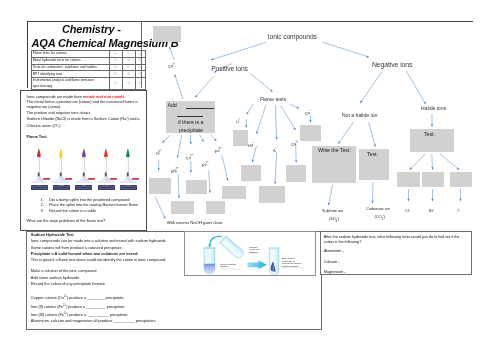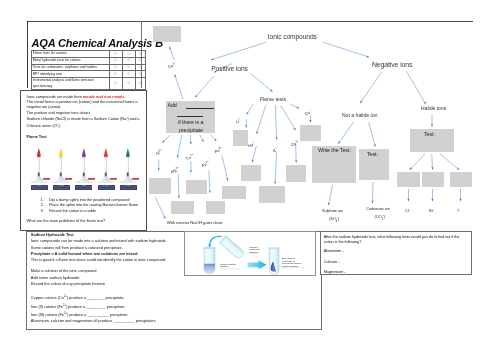--- a/index.html
+++ b/index.html
@@ -69,21 +69,22 @@
   svg.arrows{position:absolute;left:0;top:0;width:500px;height:353px;overflow:visible;}
 </style>
 </head>
 <body>
 
 <div class="page">
 
   <div class="abs" id="doc-frame"></div>
 
   <div class="abs" id="title-box"></div>
-  <div class="abs title-line" id="title-l2">AQA Chemical Analysis B</div>
+  <div class="abs title-line" id="title-l1">Chemistry -</div>
+  <div class="abs title-line" id="title-l2">AQA Chemical Magnesium B</div>
 
   <table id="checklist" class="abs">
       <colgroup>
         <col class="c0">
         <col class="c1">
         <col class="c2">
         <col class="c3">
       </colgroup>
       <tbody id="checklist-body">
         <tr>

